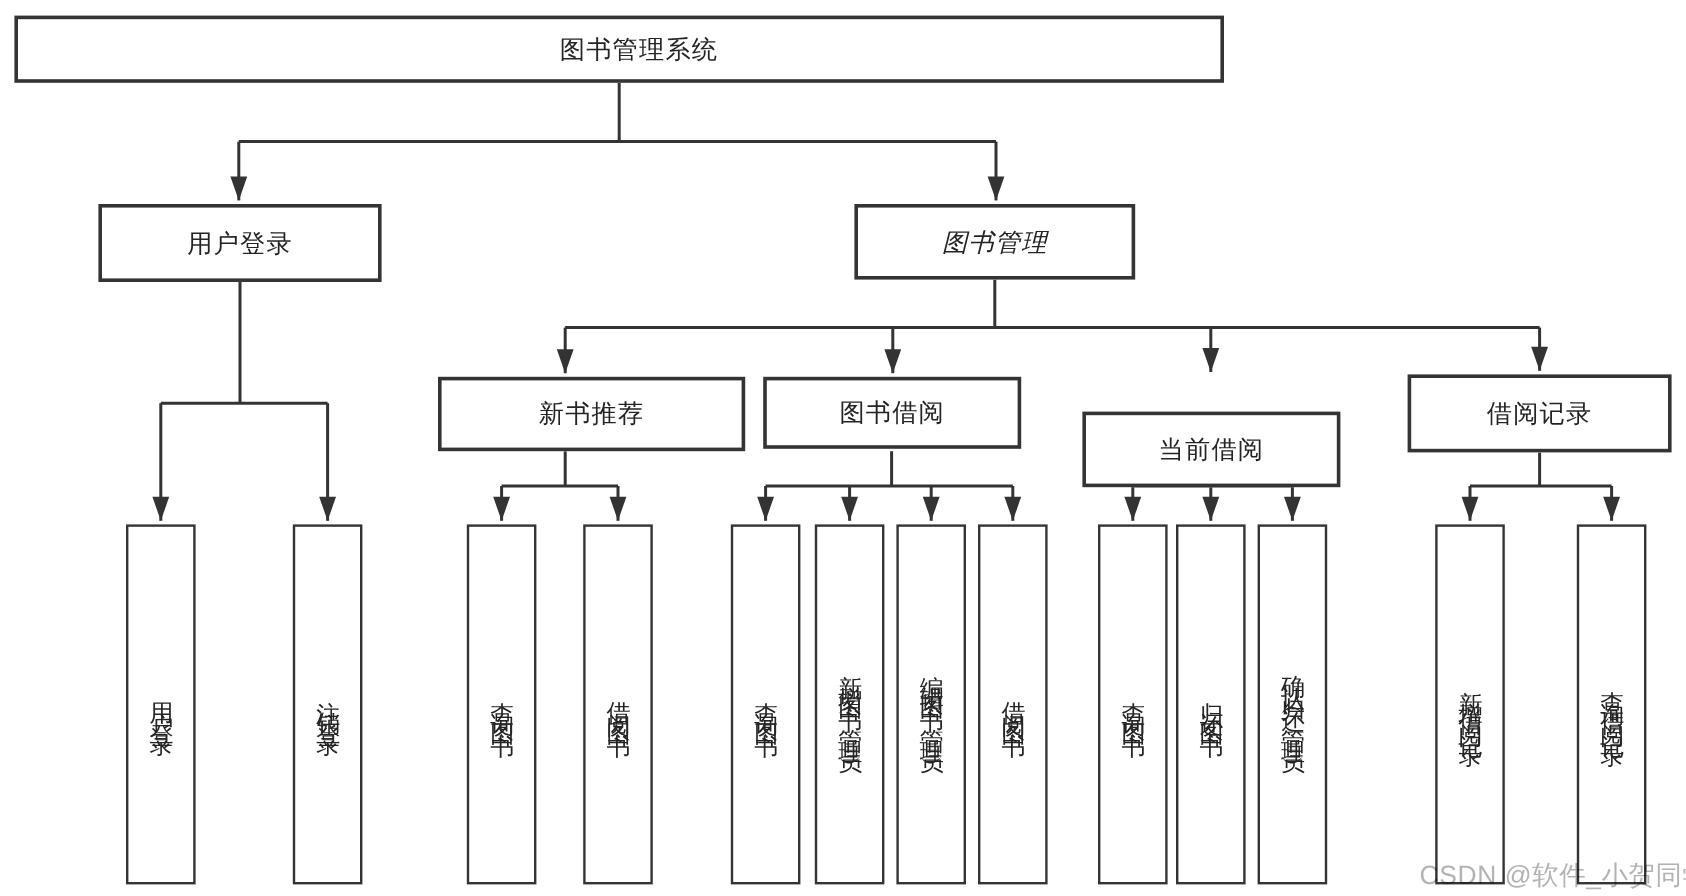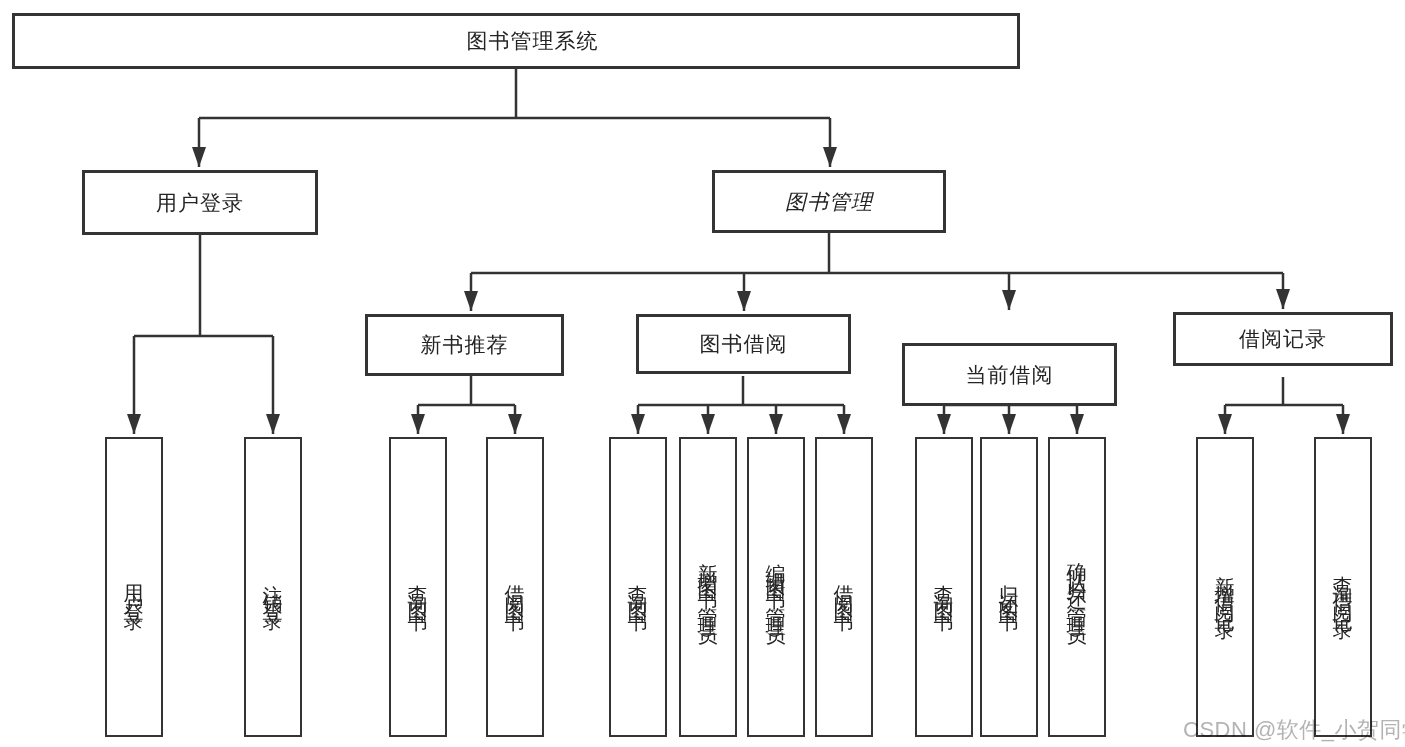--- a/index.html
+++ b/index.html
@@ -112,24 +112,24 @@
       <line x1="1225" y1="405" x2="1225" y2="434" marker-end="url(#ah)"></line>
       <line x1="1343" y1="405" x2="1343" y2="434" marker-end="url(#ah)"></line>
     </g>
   </svg>
 
   <div class="node" style="left:12px; top:13px; width:1008px; height:56px;padding-left:33px;">图书管理系统</div>
 
   <div class="node" style="left:82px; top:170px; width:236px; height:65px;">用户登录</div>
   <div class="node" style="left:712px; top:170px; width:234px; height:63px;font-style:italic;">图书管理</div>
 
-  <div class="node" style="left:365px; top:314px; width:199px; height:62px;">新书推荐</div>
+  <div class="node" style="left:365px; top:314px; width:256px; height:62px;">新书推荐</div>
   <div class="node" style="left:636px; top:314px; width:215px; height:60px;">图书借阅</div>
   <div class="node" style="left:902px; top:313px; width:215px; height:63px;margin-top:30px;">当前借阅</div>
-  <div class="node" style="left:1173px; top:312px; width:220px; height:54px;">借阅记录</div>
+  <div class="node" style="left:1173px; top:312px; width:220px; height:65px;">借阅记录</div>
 
   <div class="node leaf" style="left:105px;">
     <span class="vtext">用户登录</span>
   </div>
   <div class="node leaf" style="left:244px;">
     <span class="vtext">注销登录</span>
   </div>
 
   <div class="node leaf" style="left:389px;">
     <span class="vtext">查询图书</span>

